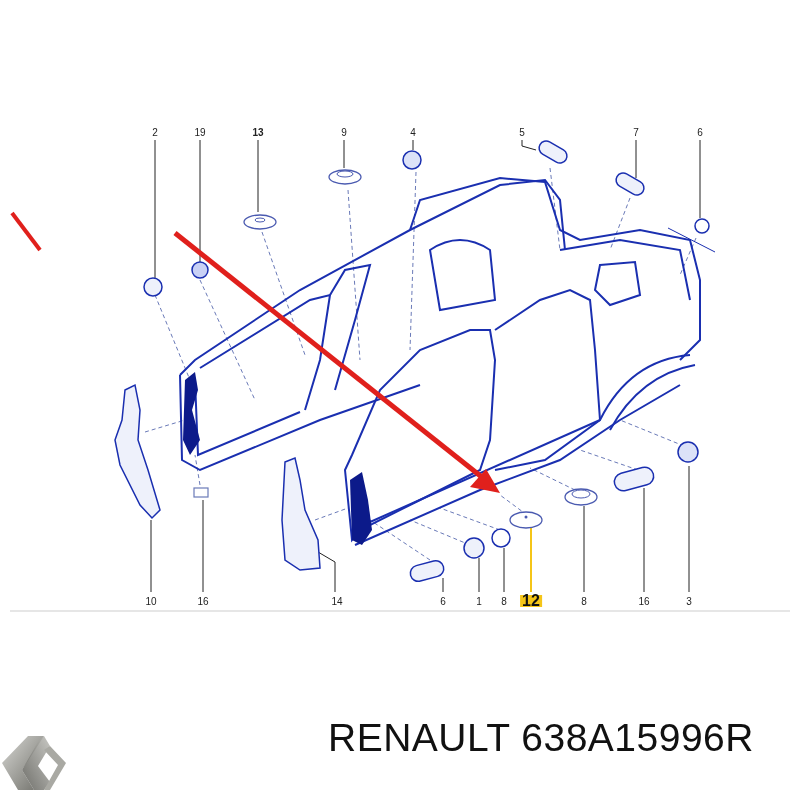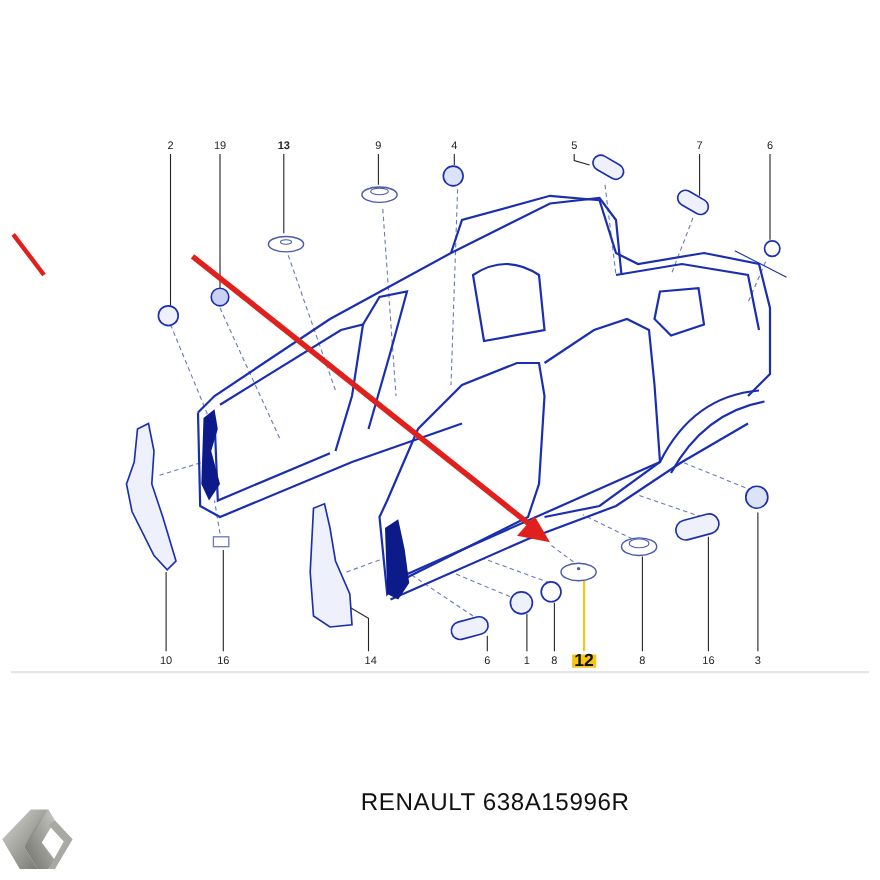--- a/index.html
+++ b/index.html
@@ -1,20 +1,20 @@
 <!DOCTYPE html>
 <html><head>
 <meta charset="utf-8">
 <style>
   html,body{margin:0;padding:0;background:#ffffff;}
   body{width:800px;height:800px;position:relative;overflow:hidden;font-family:"Liberation Sans",sans-serif;}
   #diagram{position:absolute;left:0;top:0;width:800px;height:800px;}
   .callout{position:absolute;font-size:10px;color:#222;transform:translateX(-50%);line-height:12px;white-space:nowrap;}
   .callout.hl{background:#f5c518;font-weight:bold;font-size:16px;padding:0 2px;color:#111;}
-  #brand-title{position:absolute;left:328px;top:716px;font-size:22px;color:#111;letter-spacing:0.5px;white-space:nowrap;}
+  #brand-title{position:absolute;left:328px;top:716px;font-size:39px;color:#111;letter-spacing:0.5px;white-space:nowrap;}
   #logo{position:absolute;left:0;top:720px;width:70px;height:80px;}
 </style>
 </head>
 <body>
 
 <svg id="diagram" viewBox="0 0 800 800" xmlns="http://www.w3.org/2000/svg">
 
   <line x1="10" y1="611" x2="790" y2="611" stroke="#e6e6e6" stroke-width="2"></line>
 
   <line x1="12" y1="213" x2="40" y2="250" stroke="#e0201c" stroke-width="4"></line>

